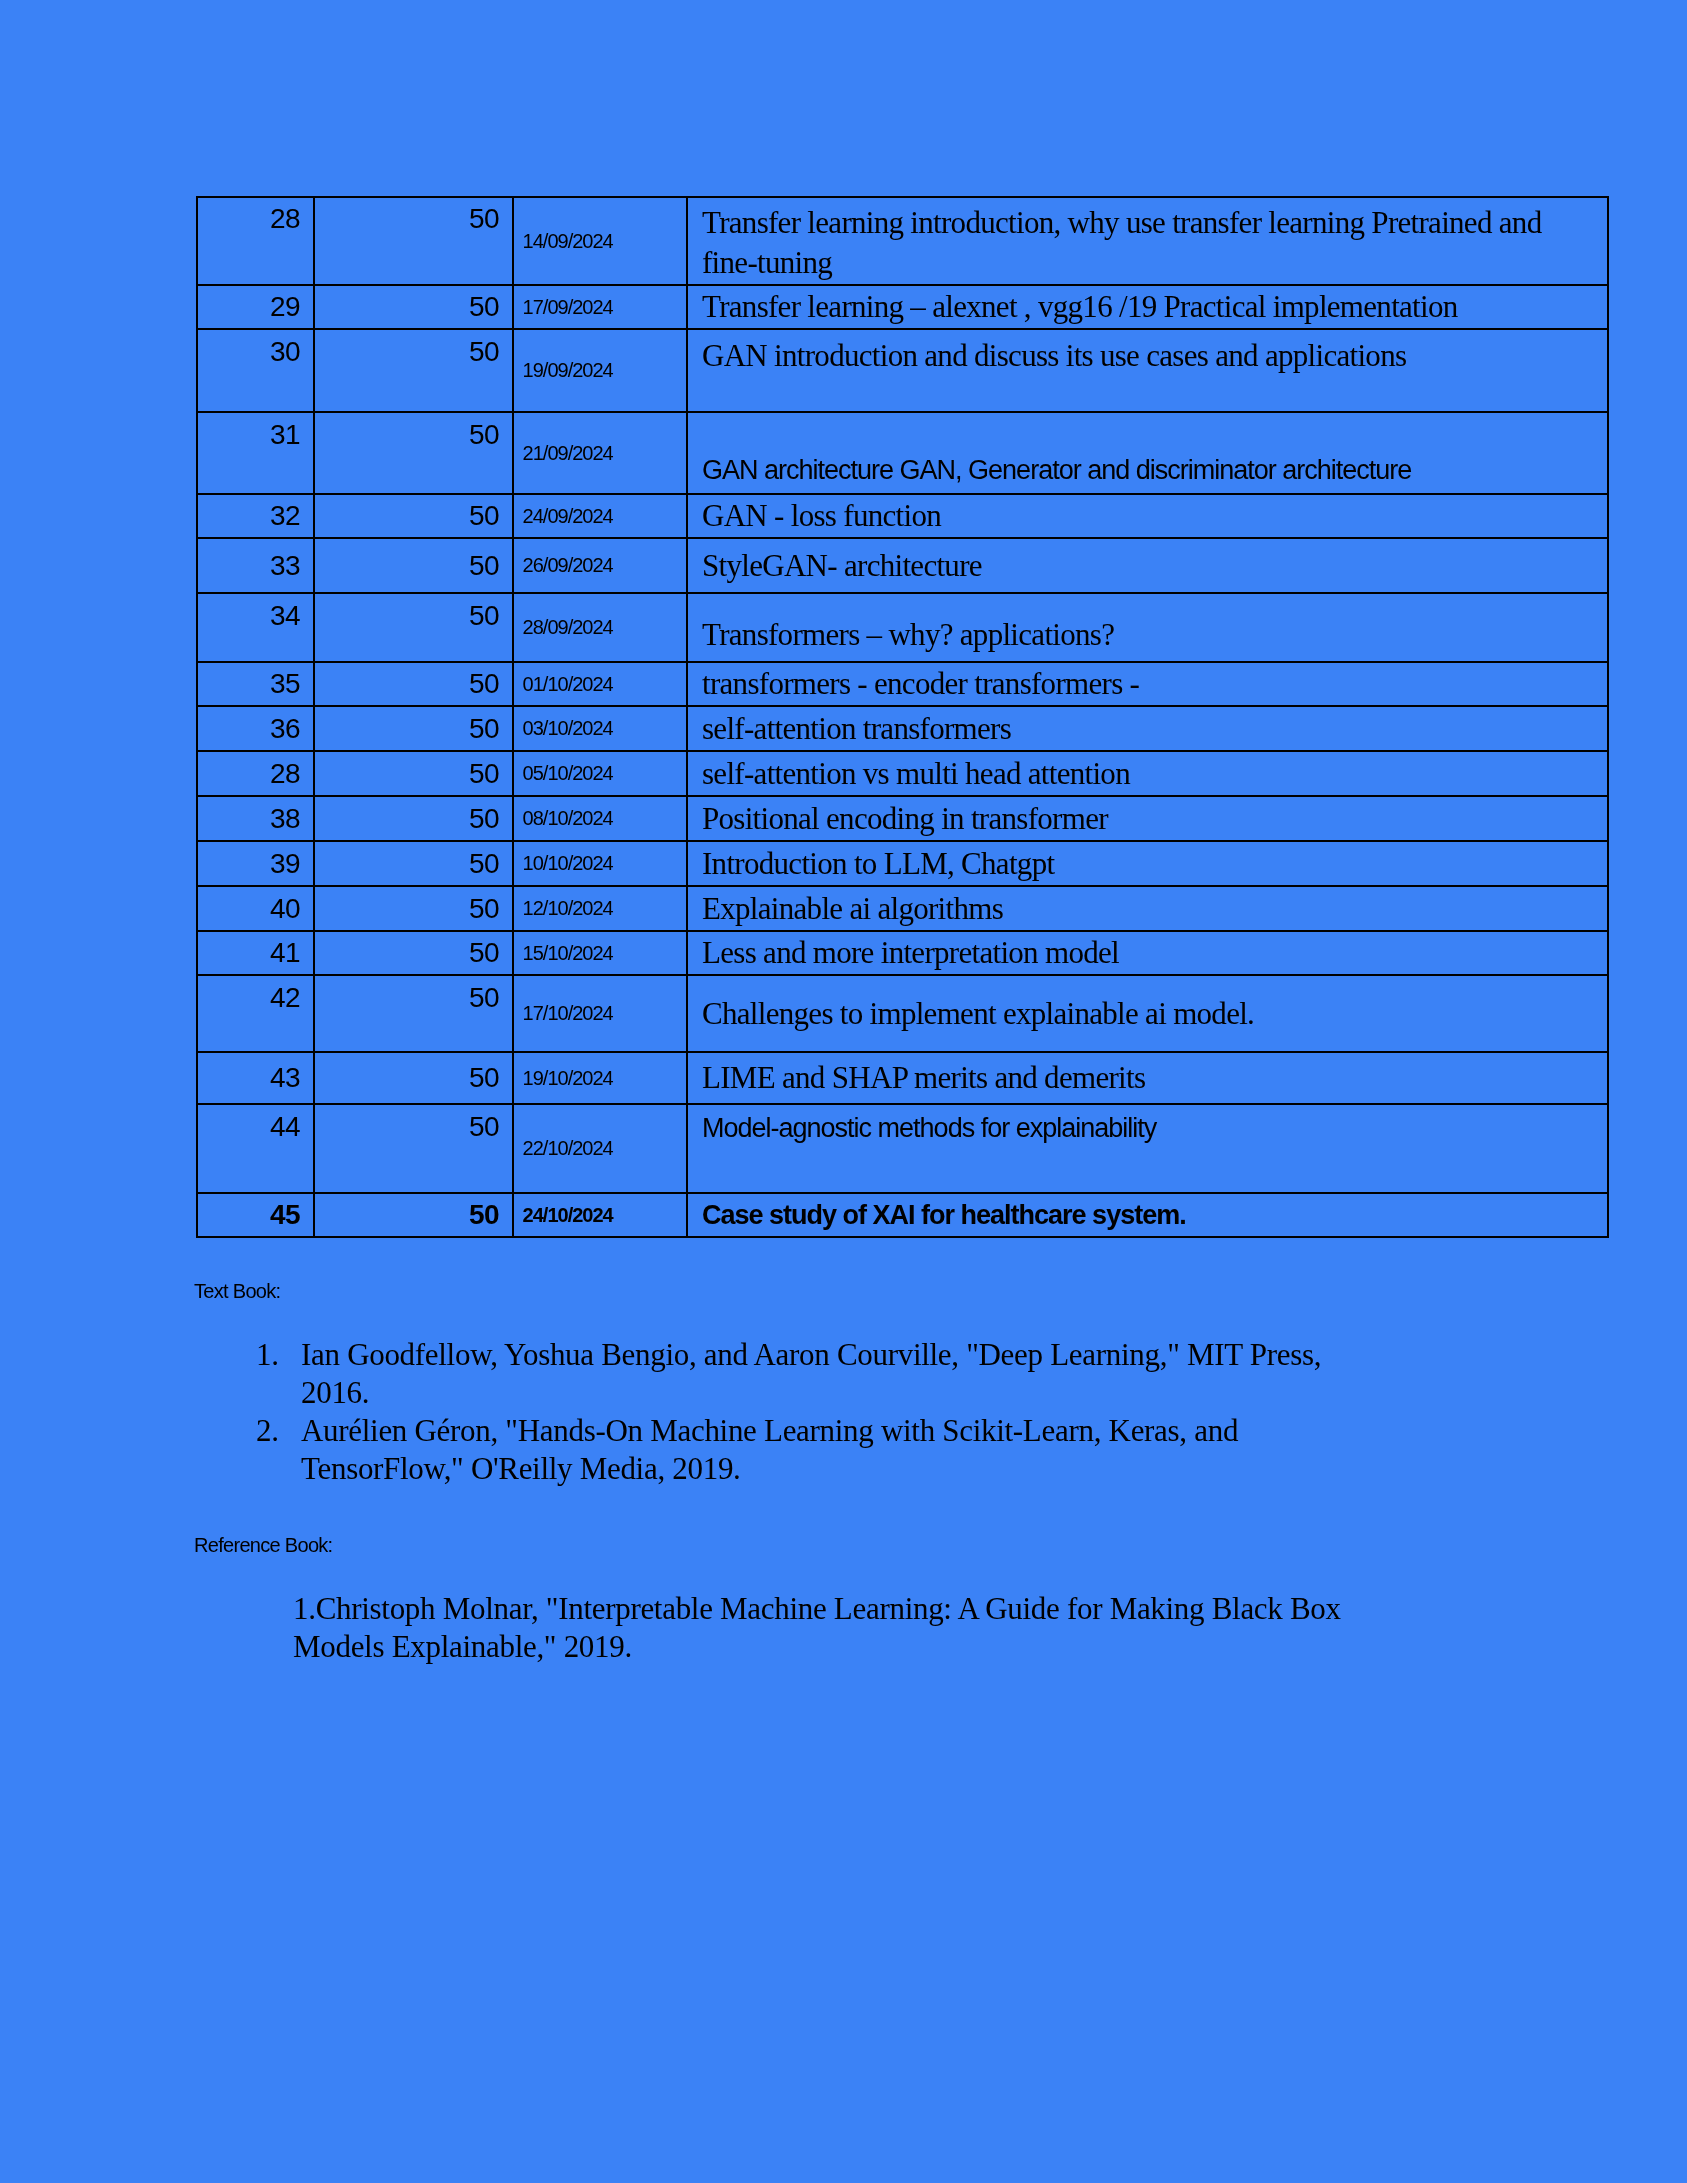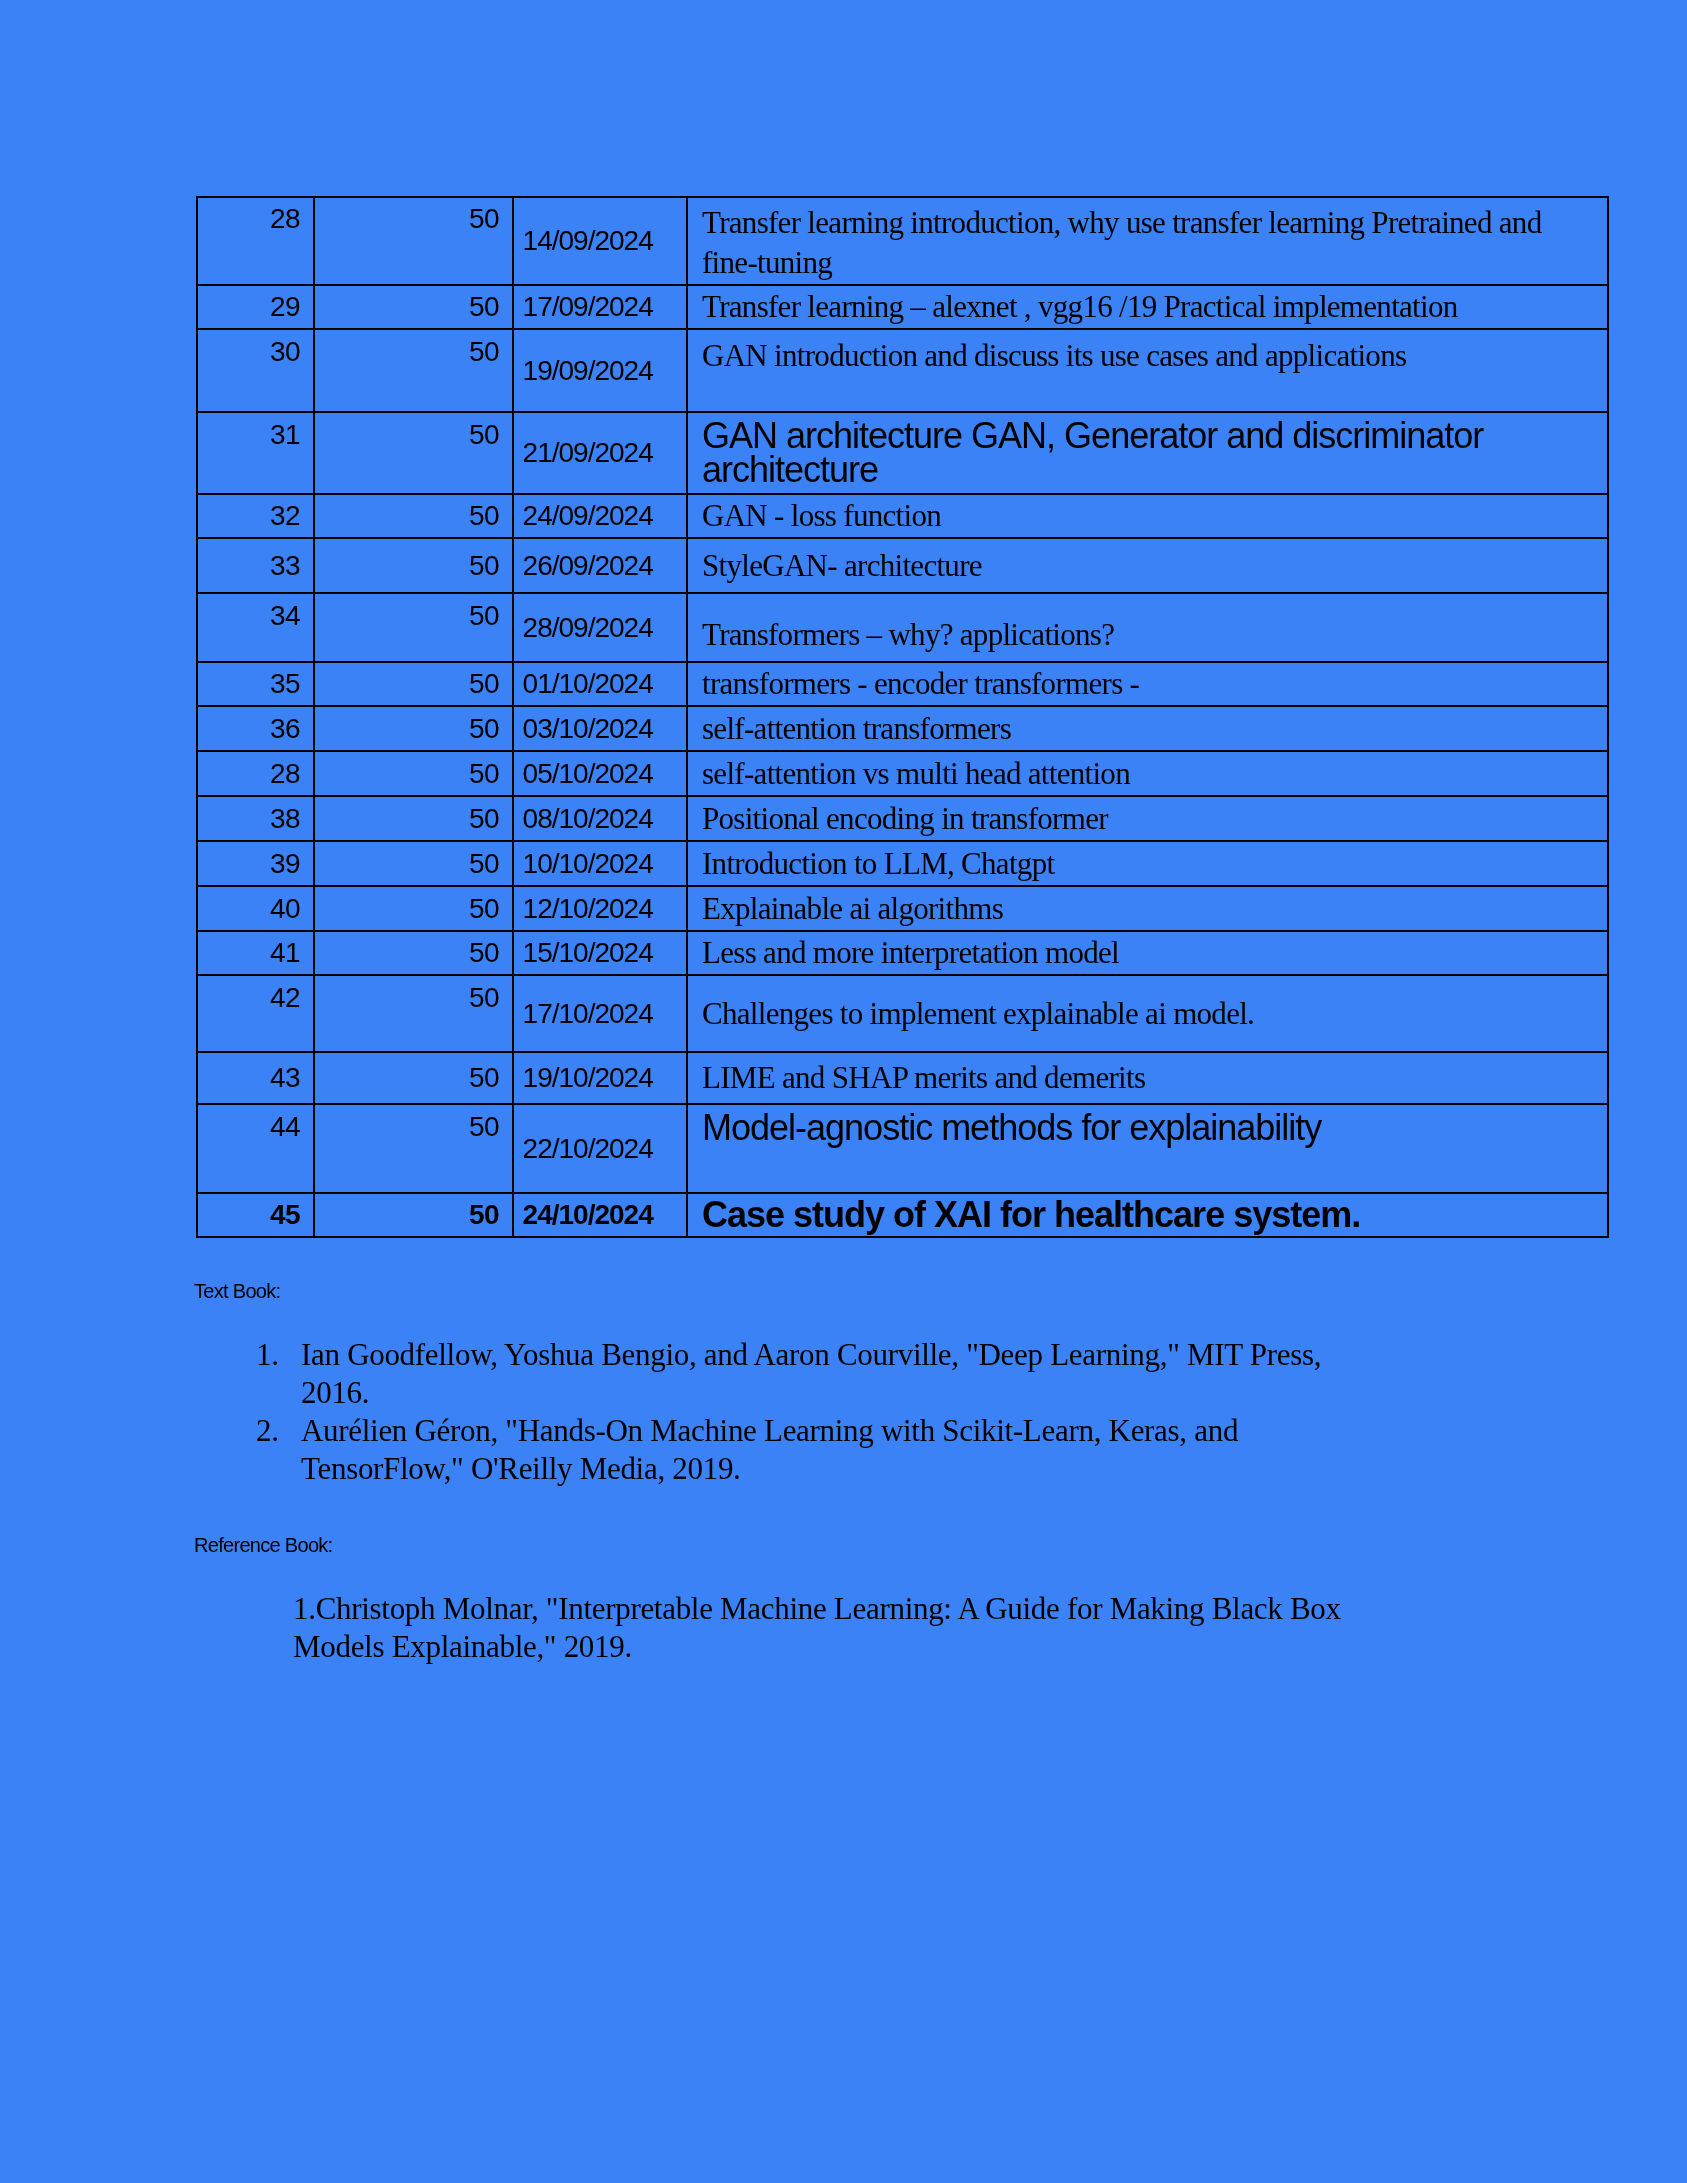--- a/index.html
+++ b/index.html
@@ -30,39 +30,39 @@
   }
   td.c-num, td.c-hours {
     font-family:"Liberation Sans", sans-serif;
     font-size:28px;
     text-align:right;
     padding-right:13.2px;
     letter-spacing:-0.7px;
   }
   td.c-date {
     font-family:"Liberation Sans", sans-serif;
-    font-size:28px;
+    font-size:20px;
     letter-spacing:-1px;
     padding-left:8.6px;
     vertical-align:middle;
   }
   td.c-topic {
     padding-left:14px;
     padding-right:16px;
     white-space:pre-line;
   }
   td.c-topic.f-serif {
     font-family:"Liberation Serif", serif;
     font-size:31px;
     letter-spacing:-0.7px;
     line-height:40px;
   }
   td.c-topic.f-sans {
     font-family:"Liberation Sans", sans-serif;
-    font-size:36px;
+    font-size:27px;
     letter-spacing:-1px;
     line-height:34px;
   }
   .v-top { vertical-align:top; padding-top:5.3px; }
   .v-mid { vertical-align:middle; }
   .v-bot { vertical-align:bottom; padding-bottom:6.6px; }
 
   
   .sec-heading {
     position:absolute;

